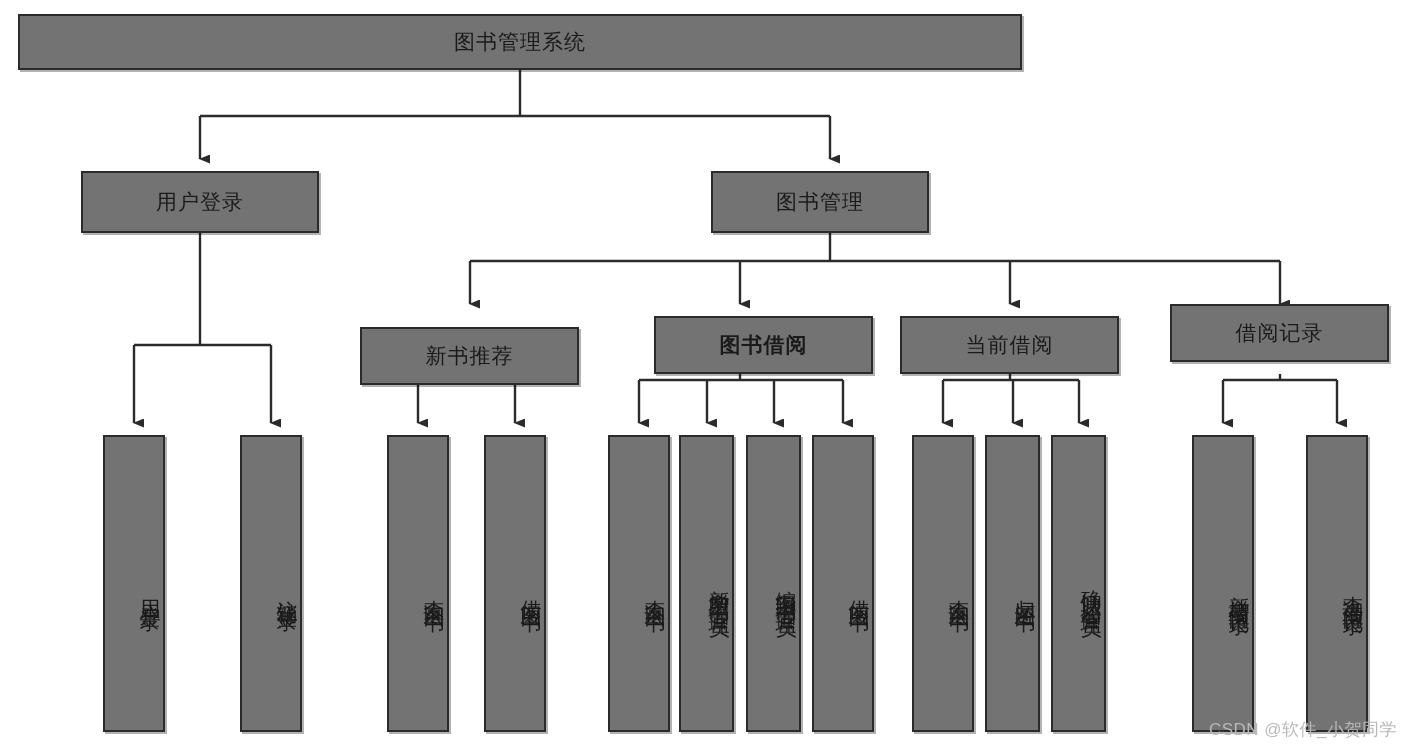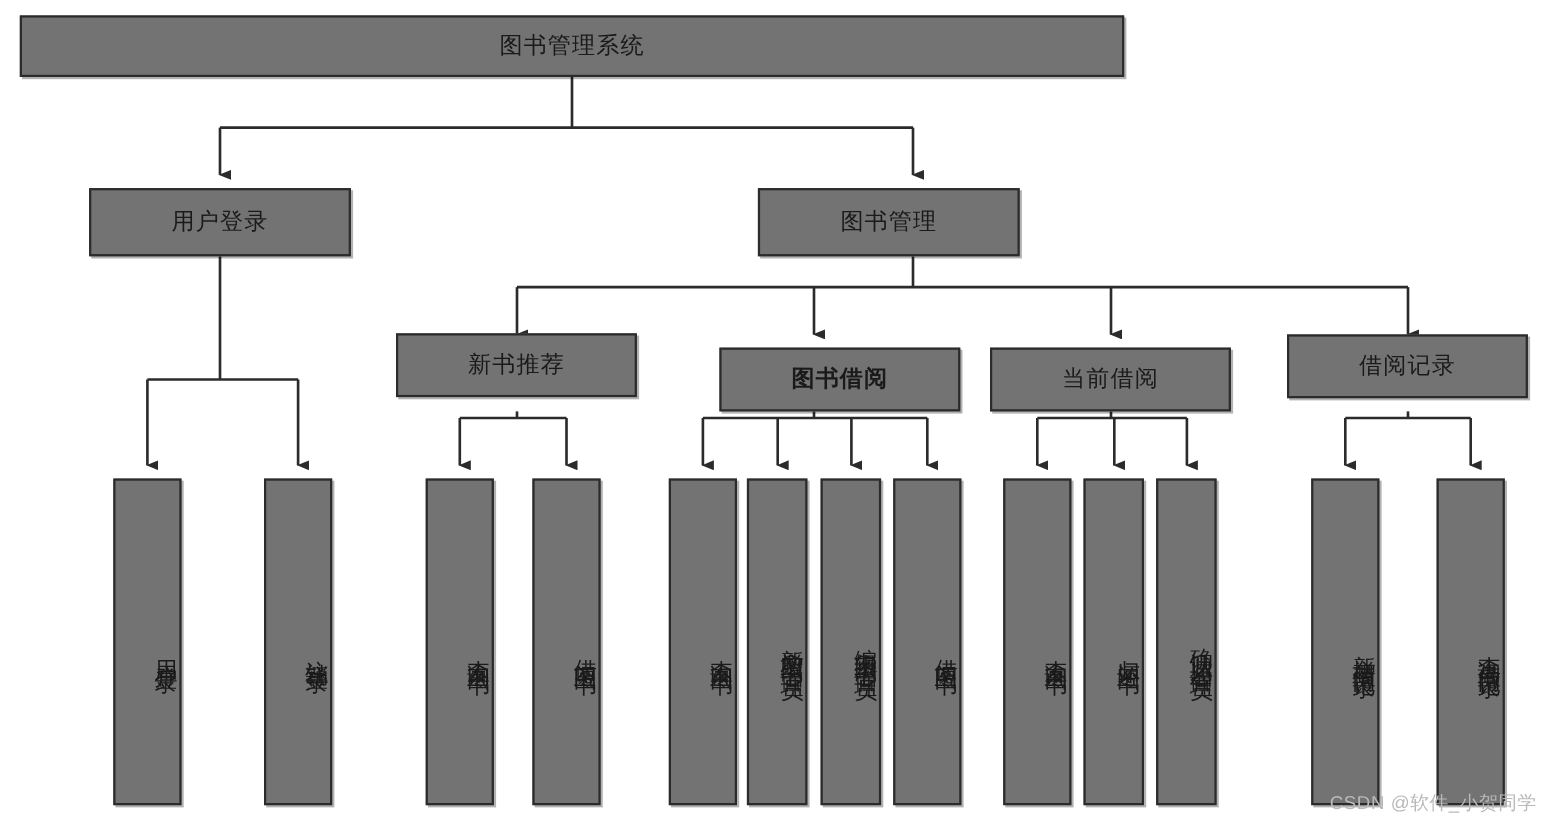--- a/index.html
+++ b/index.html
@@ -117,24 +117,24 @@
       </g>
   </svg>
 
   <div id="nodes">
       <div class="node horiz" style="left: 18px; top: 14px; width: 1004px; height: 56px;">
         <span>图书管理系统</span>
       </div>
       <div class="node horiz" style="left: 81px; top: 171px; width: 238px; height: 62px;">
         <span>用户登录</span>
       </div>
-      <div class="node horiz" style="left: 689px; top: 171px; width: 238px; height: 62px;">
+      <div class="node horiz" style="left: 711px; top: 171px; width: 218px; height: 62px;">
         <span>图书管理</span>
       </div>
-      <div class="node horiz" style="left: 360px; top: 303px; width: 219px; height: 58px;">
+      <div class="node horiz" style="left: 360px; top: 327px; width: 219px; height: 58px;">
         <span>新书推荐</span>
       </div>
       <div class="node horiz" style="left: 654px; top: 316px; width: 219px; height: 58px; font-weight: bold;">
         <span>图书借阅</span>
       </div>
       <div class="node horiz" style="left: 900px; top: 316px; width: 219px; height: 58px;">
         <span>当前借阅</span>
       </div>
       <div class="node horiz" style="left: 1170px; top: 304px; width: 219px; height: 58px;">
         <span>借阅记录</span>

